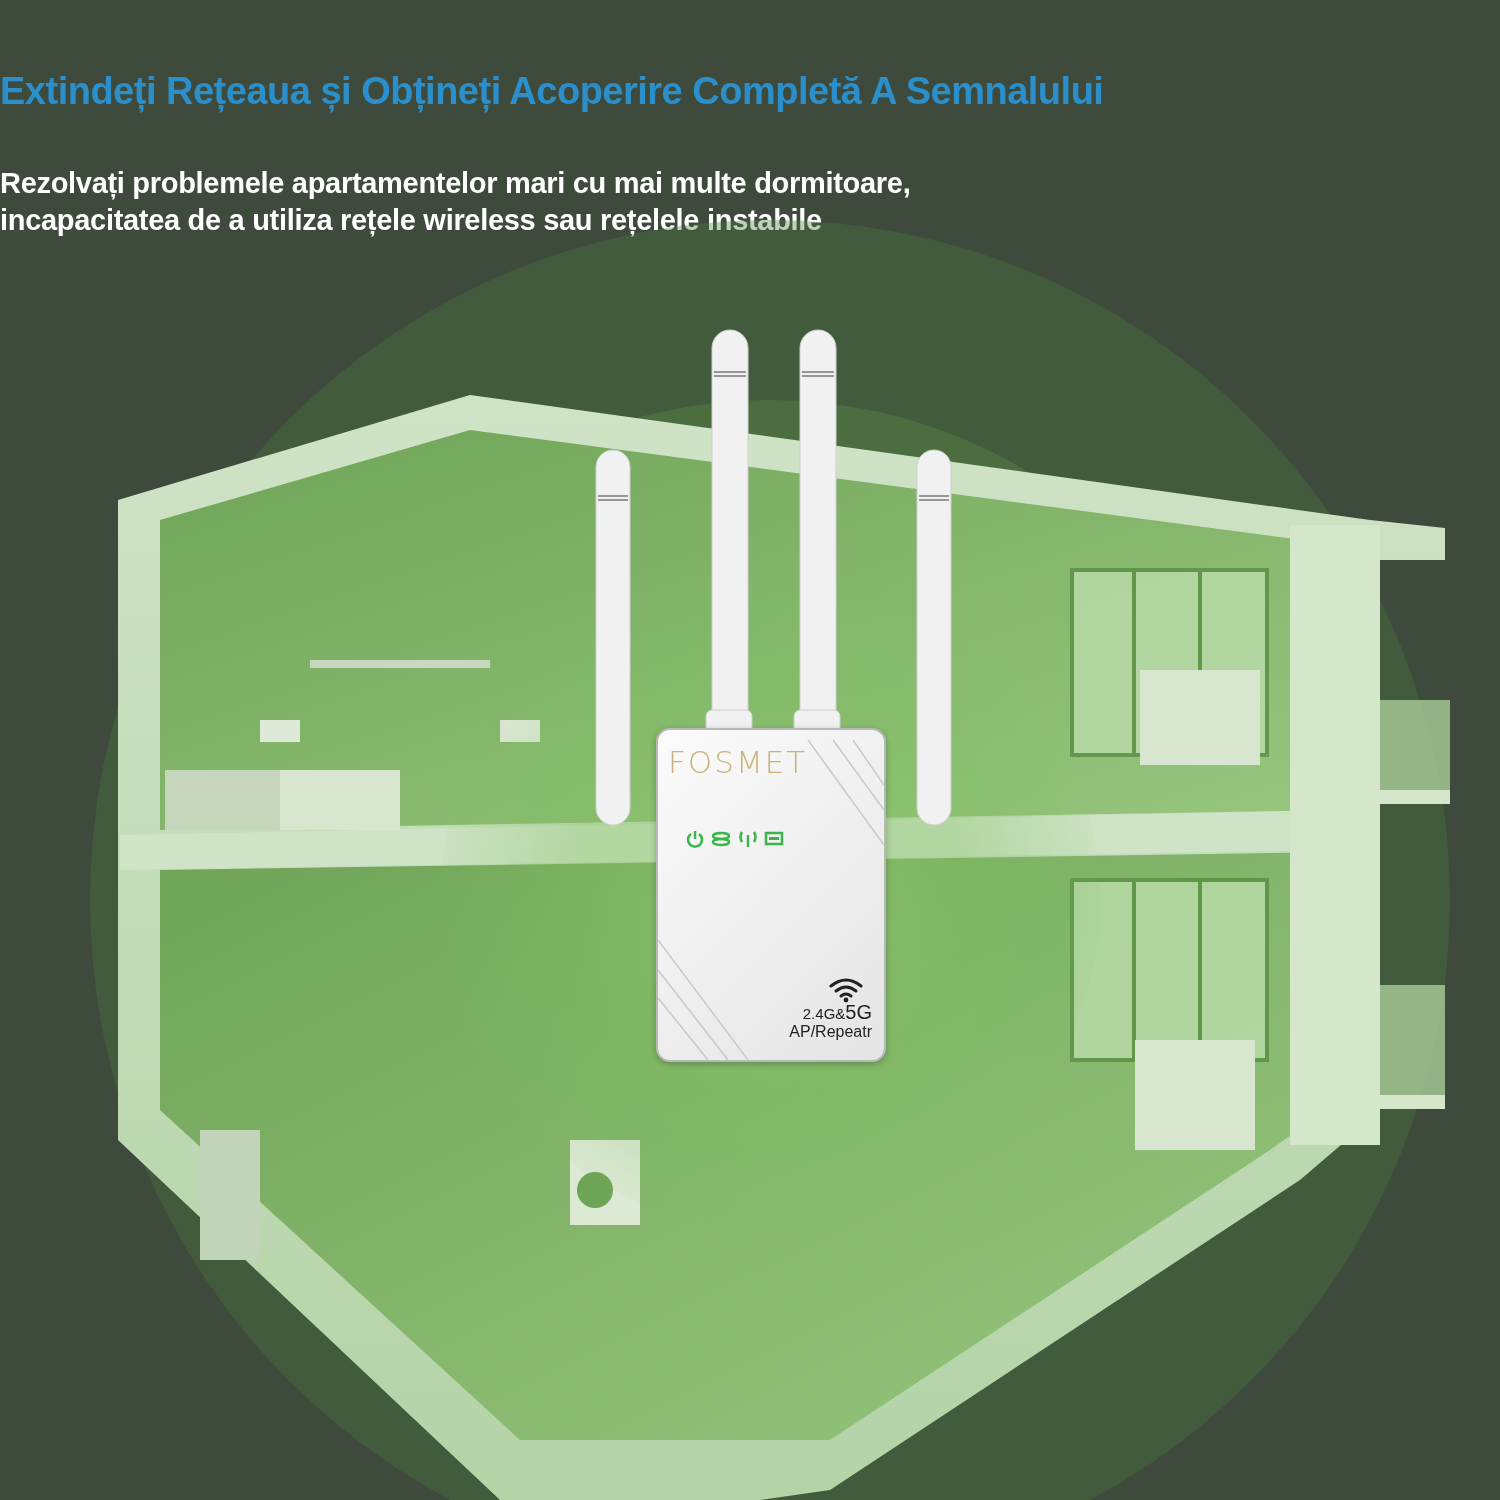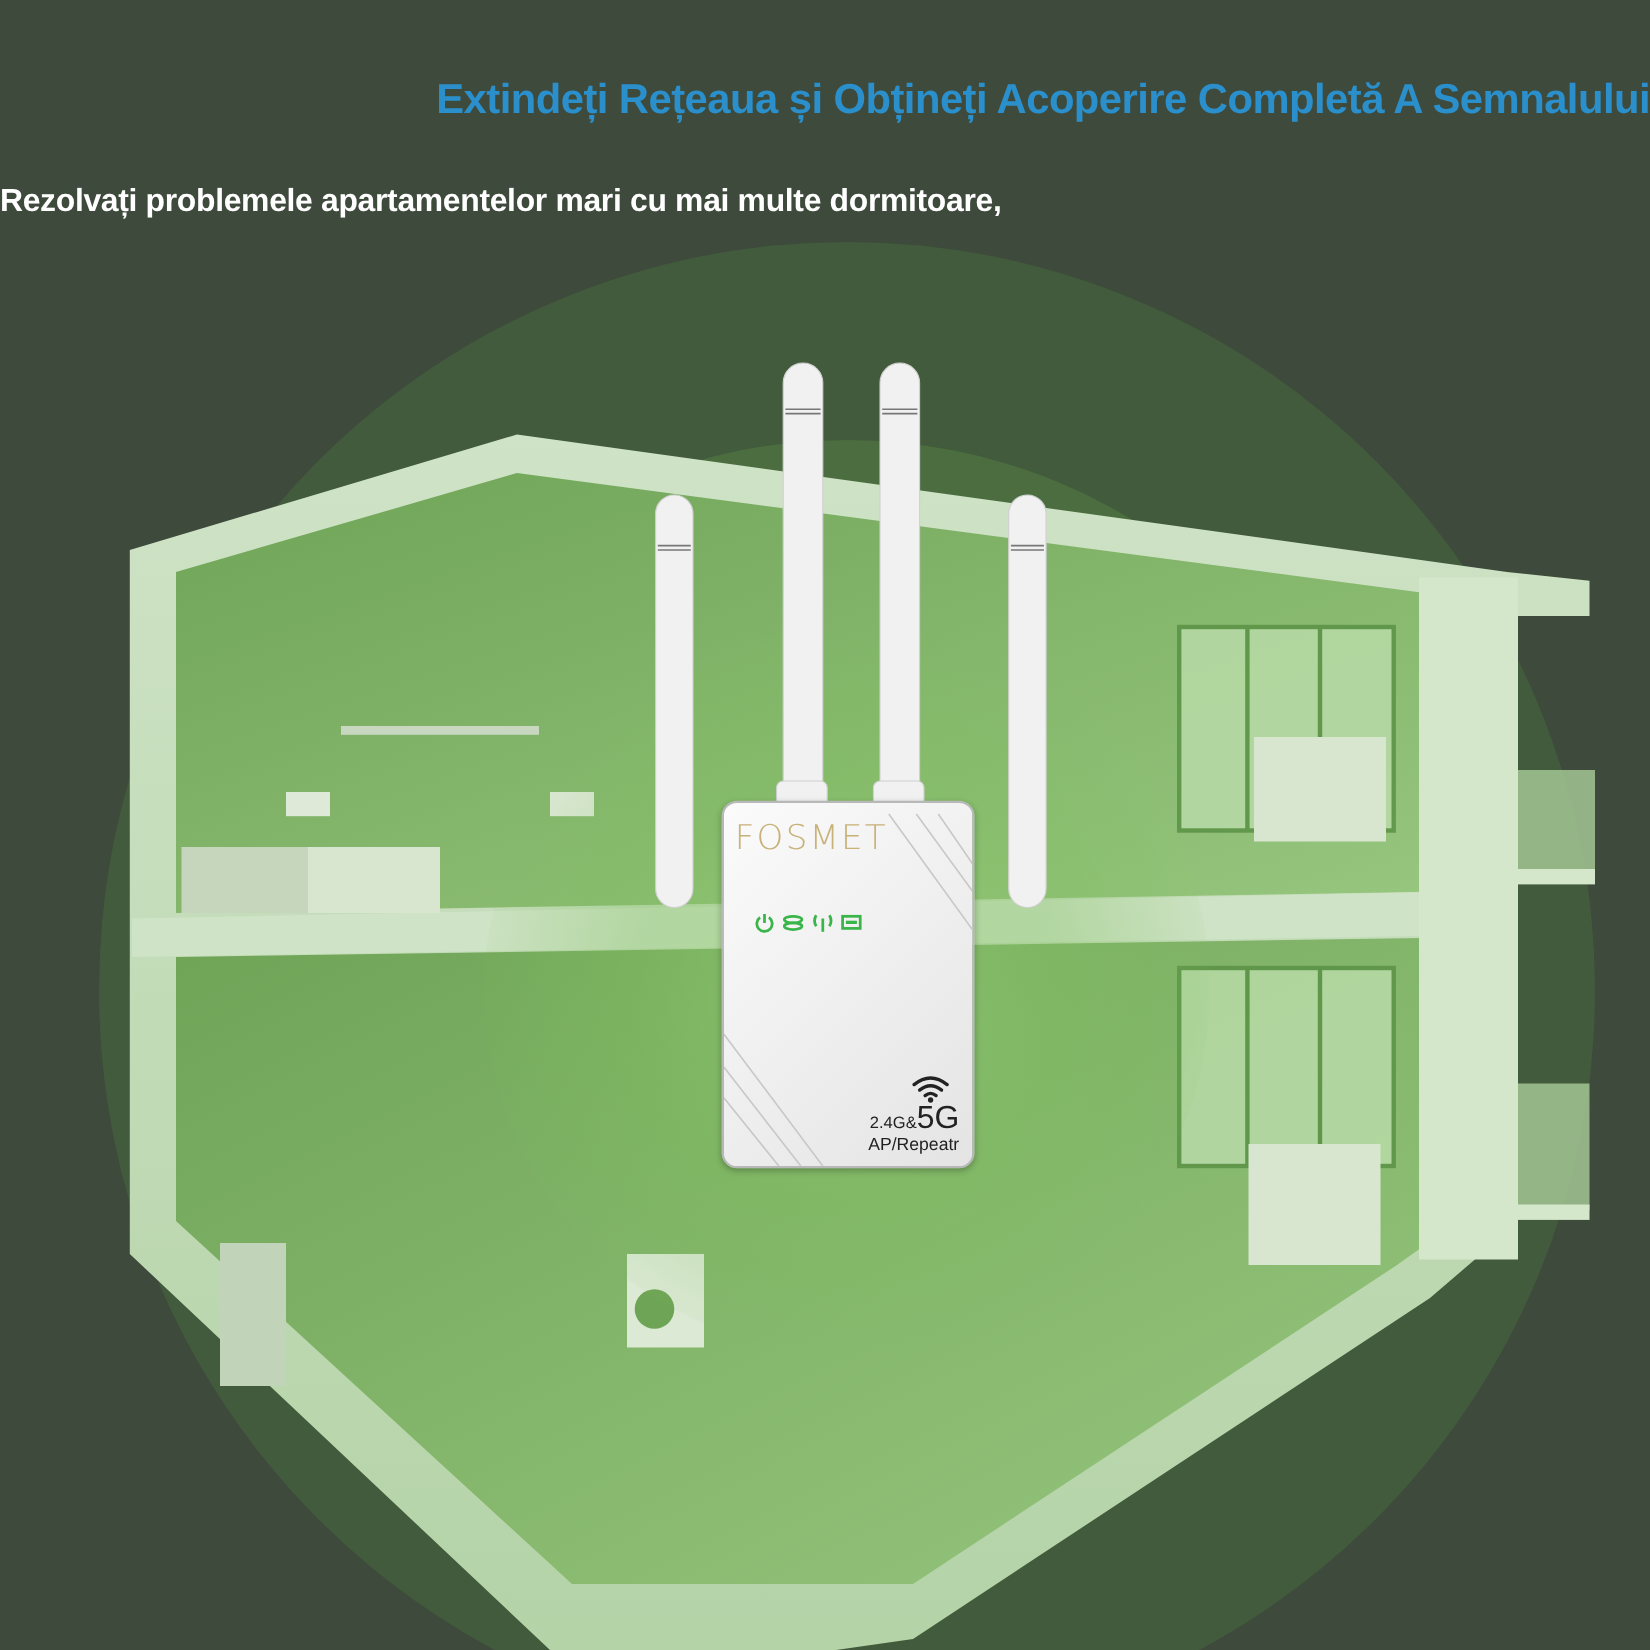--- a/index.html
+++ b/index.html
@@ -4,21 +4,21 @@
 <style>
   html, body { margin: 0; padding: 0; }
   body {
     width: 1500px; height: 1500px; overflow: hidden;
     background: #3e4a3c;
     font-family: "Liberation Sans", sans-serif;
     position: relative;
   }
   .headline {
     position: absolute; left: 0; top: 70px; width: 1500px;
-    text-align: right; font-weight: bold; font-size: 38px;
+    text-align: left; font-weight: bold; font-size: 38px;
     letter-spacing: -0.5px;
   }
   .subline {
     position: absolute; left: 0; top: 165px; width: 1430px;
     font-weight: bold; font-size: 29px;
     color: #ffffff; line-height: 37px; letter-spacing: -0.3px;
   }
   .scene { position: absolute; left: 0; top: 0; width: 1500px; height: 1500px; }
   .router {
     position: absolute; left: 656px; top: 728px; width: 226px; height: 330px;
@@ -32,31 +32,32 @@
     letter-spacing: 2px; color: #c9b27a;
     font-family: "DejaVu Sans", sans-serif; font-weight: 300;
   }
   .leds { position: absolute; left: 26px; top: 98px; }
   .led { width: 22px; height: 22px; margin-bottom: 9px; color: #3ab54a; }
   .band {
     position: absolute; right: 12px; top: 272px; text-align: right;
     color: #222; line-height: 1;
   }
   .band .b1 { font-size: 15px; }
-  .band .b1 .big { font-size: 29px; }
+  .band .b1 .big { font-size: 20px; }
   .band .b2 { font-size: 16px; margin-top: 2px; }
   .wifi { position: absolute; right: 20px; top: 247px; width: 36px; height: 26px; }
 </style>
 </head>
 <body>
 
 <div>
   <div class="headline" style="color:#2a8fcb">Extindeți Rețeaua și Obțineți Acoperire Completă A Semnalului</div>
   <div class="subline">
     <div>Rezolvați problemele apartamentelor mari cu mai multe dormitoare,</div>
+    <div>incapacitatea de a utiliza rețele wireless sau rețelele instabile</div>
   </div>
 
   <svg class="scene" viewBox="0 0 1500 1500">
     <defs>
       <radialGradient id="glow" cx="0.5" cy="0.5" r="0.5">
         <stop offset="0" stop-color="#9bd27a" stop-opacity="0.55"></stop>
         <stop offset="0.6" stop-color="#7fbf5f" stop-opacity="0.35"></stop>
         <stop offset="1" stop-color="#7fbf5f" stop-opacity="0.05"></stop>
       </radialGradient>
       <linearGradient id="wall" x1="0" y1="0" x2="0" y2="1">

